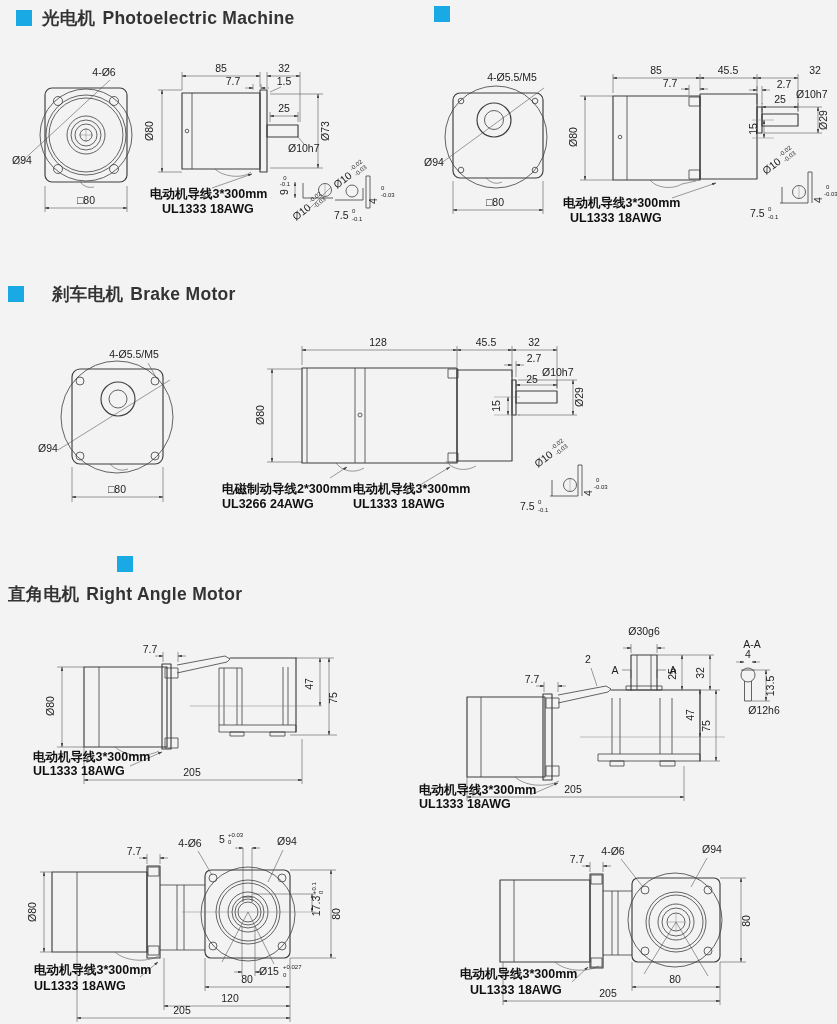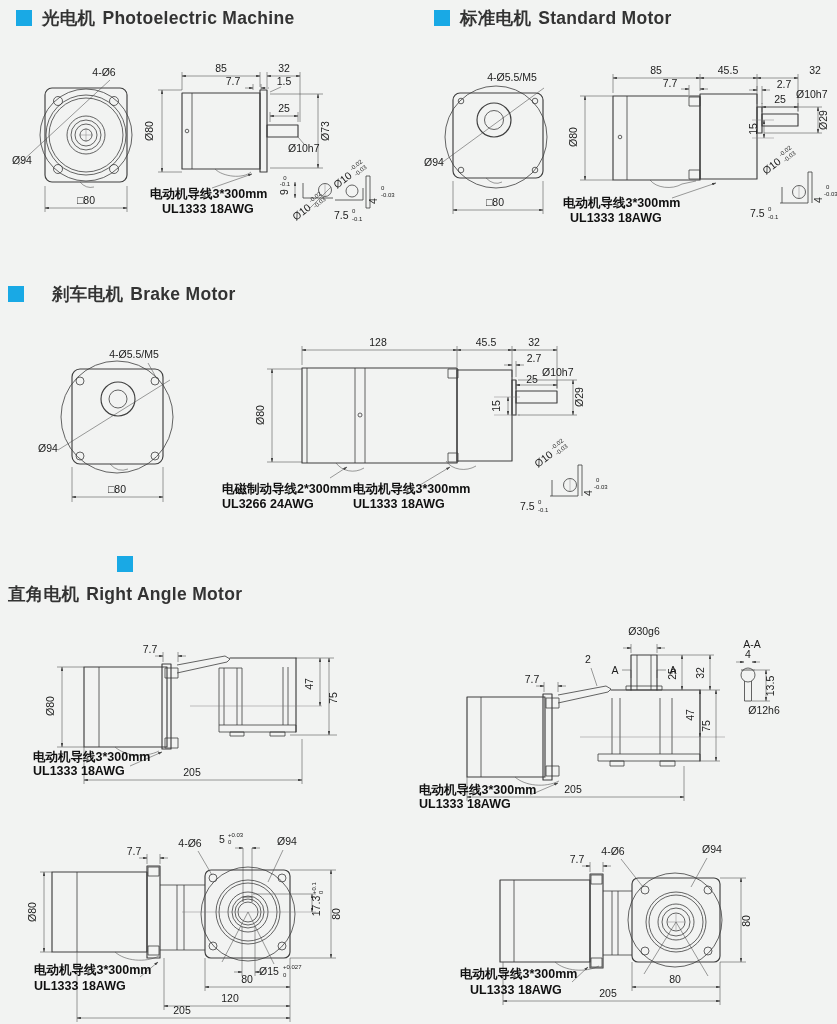--- a/index.html
+++ b/index.html
@@ -23,21 +23,20 @@
 </style>
 </head>
 <body>
 
 <div class="hdr" style="left:16px;top:6px;">
   <span class="sq" style="background:#19a9e5"></span>
   <span class="ttl"><span class="cn">光电机</span><span class="en">Photoelectric Machine</span></span>
 </div>
 <div class="hdr" style="left:434px;top:6px;">
   <span class="sq" style="background:#19a9e5"></span>
-  <span class="ttl"><span class="cn">标准电机</span><span class="en">Standard Motor</span></span>
 </div>
 <div class="hdr" style="left:8px;top:282px;gap:28px;">
   <span class="sq" style="background:#19a9e5"></span>
   <span class="ttl"><span class="cn">刹车电机</span><span class="en">Brake Motor</span></span>
 </div>
 <div class="hdr" style="left:8px;top:556px;flex-direction:column;">
   <span class="sq" style="background:#19a9e5"></span>
   <span class="ttl"><span class="cn">直角电机</span><span class="en">Right Angle Motor</span></span>
 </div>
 

